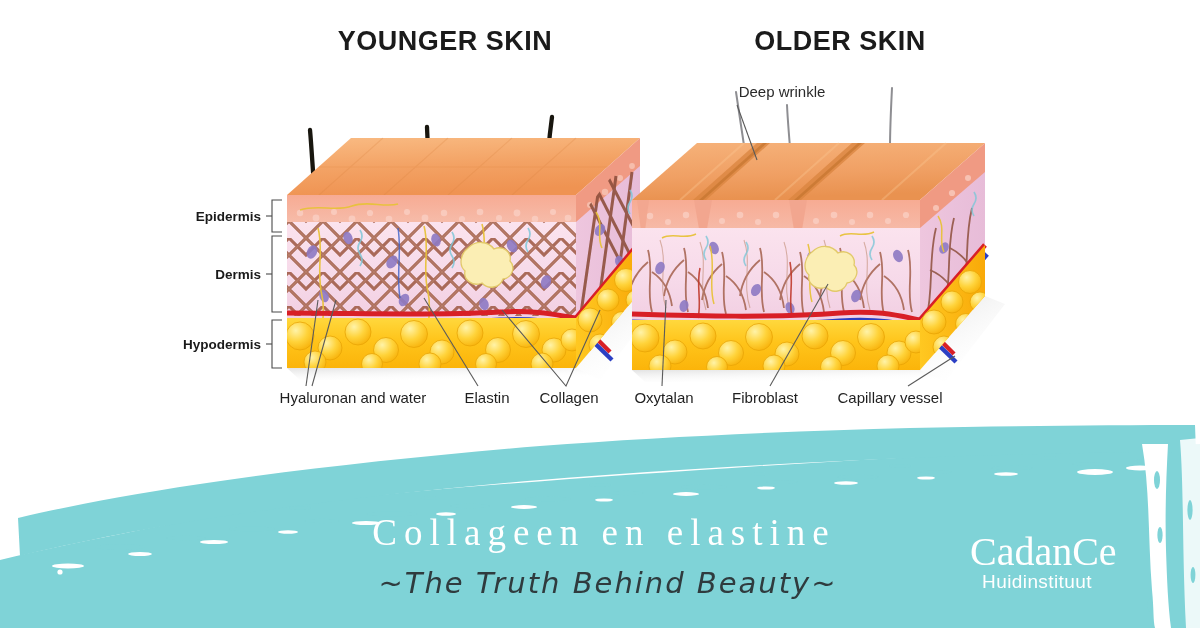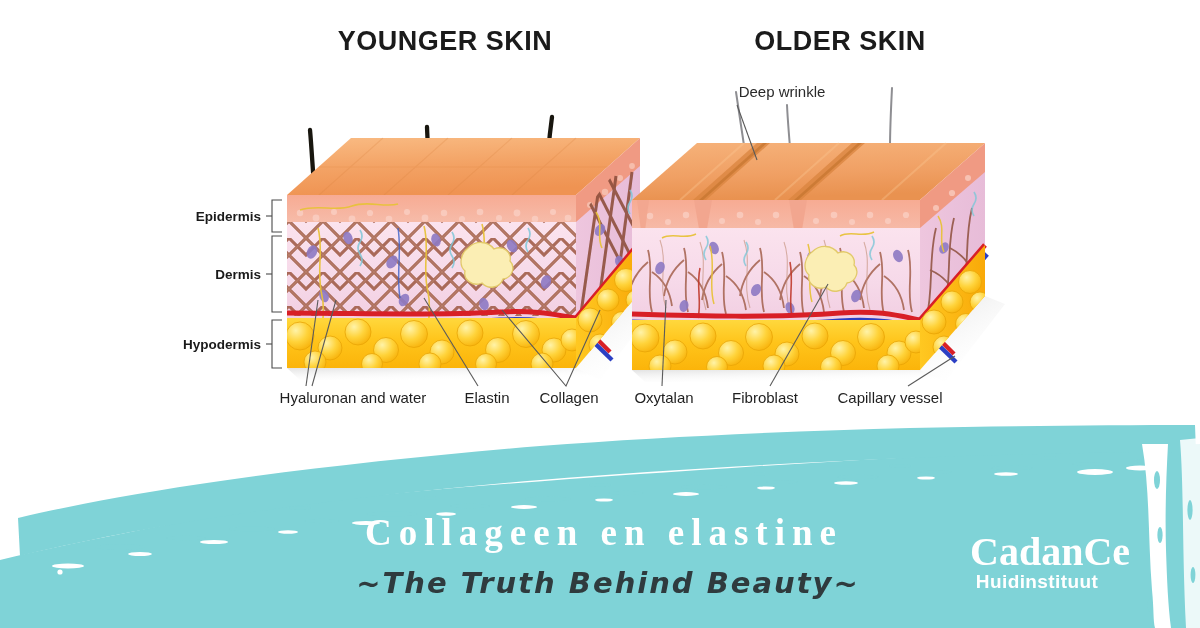--- a/index.html
+++ b/index.html
@@ -32,21 +32,21 @@
   .wrinkle-label{
     font-family:"Liberation Sans", sans-serif;
     font-weight:normal;font-size:15px;fill:#2a2a2a;
   }
   .leader{stroke:#5a5a5a;stroke-width:1.1;fill:none;}
   .bracket{stroke:#4a4a4a;stroke-width:1.1;fill:none;}
   .hair-dark{stroke:#18160f;fill:none;stroke-linecap:round;}
   .hair-grey{stroke:#8e8e92;fill:none;stroke-linecap:round;}
 
   
-  #banner{position:absolute;left:0;top:400px;width:1200px;height:228px;font-weight:bold;}
+  #banner{position:absolute;left:0;top:400px;width:1200px;height:228px;}
   #banner svg{display:block;}
   .ttl{
     font-family:"Liberation Serif", serif;
     font-size:37px;letter-spacing:7px;fill:#ffffff;
   }
   .sub{
     font-family:"DejaVu Sans", sans-serif;
     font-style:italic;font-size:29px;letter-spacing:2px;fill:#2f3b3e;
   }
   .logo-main{

